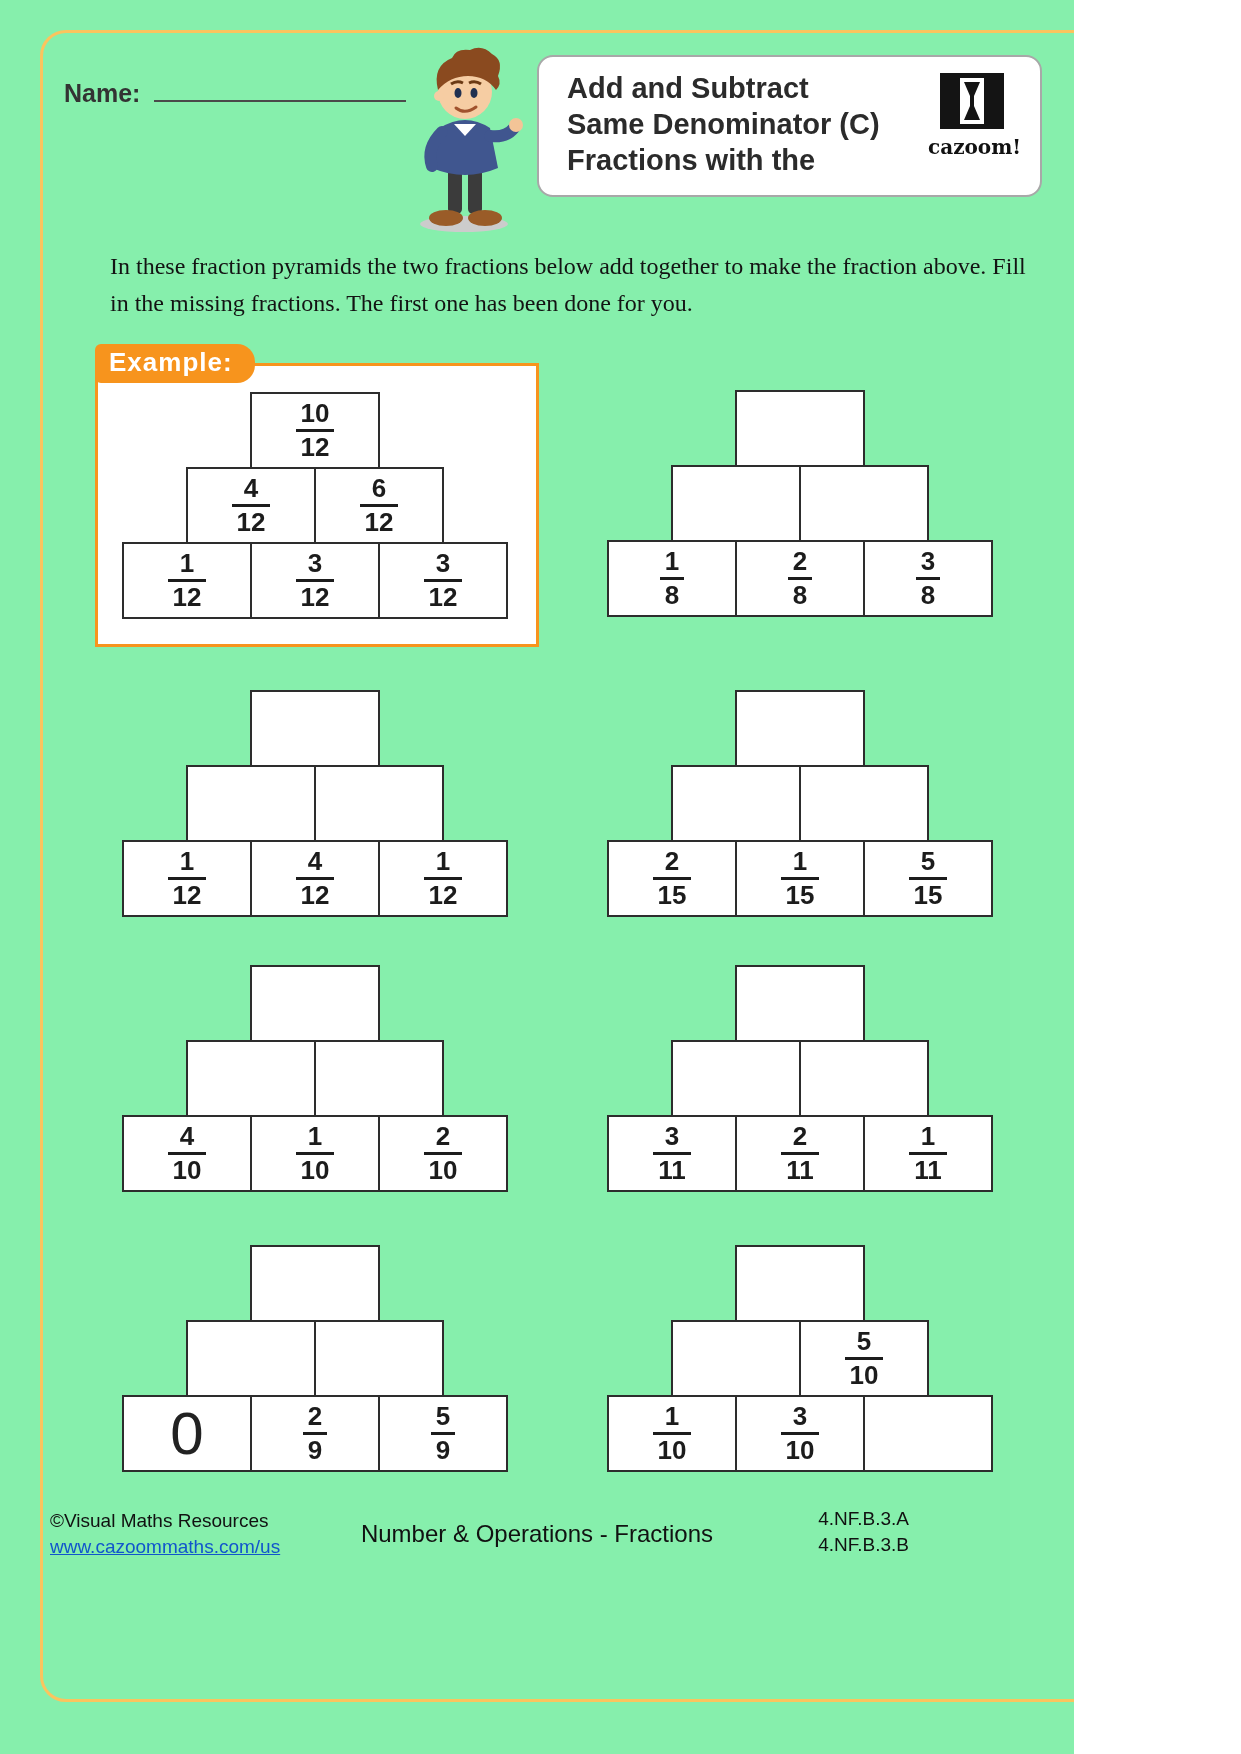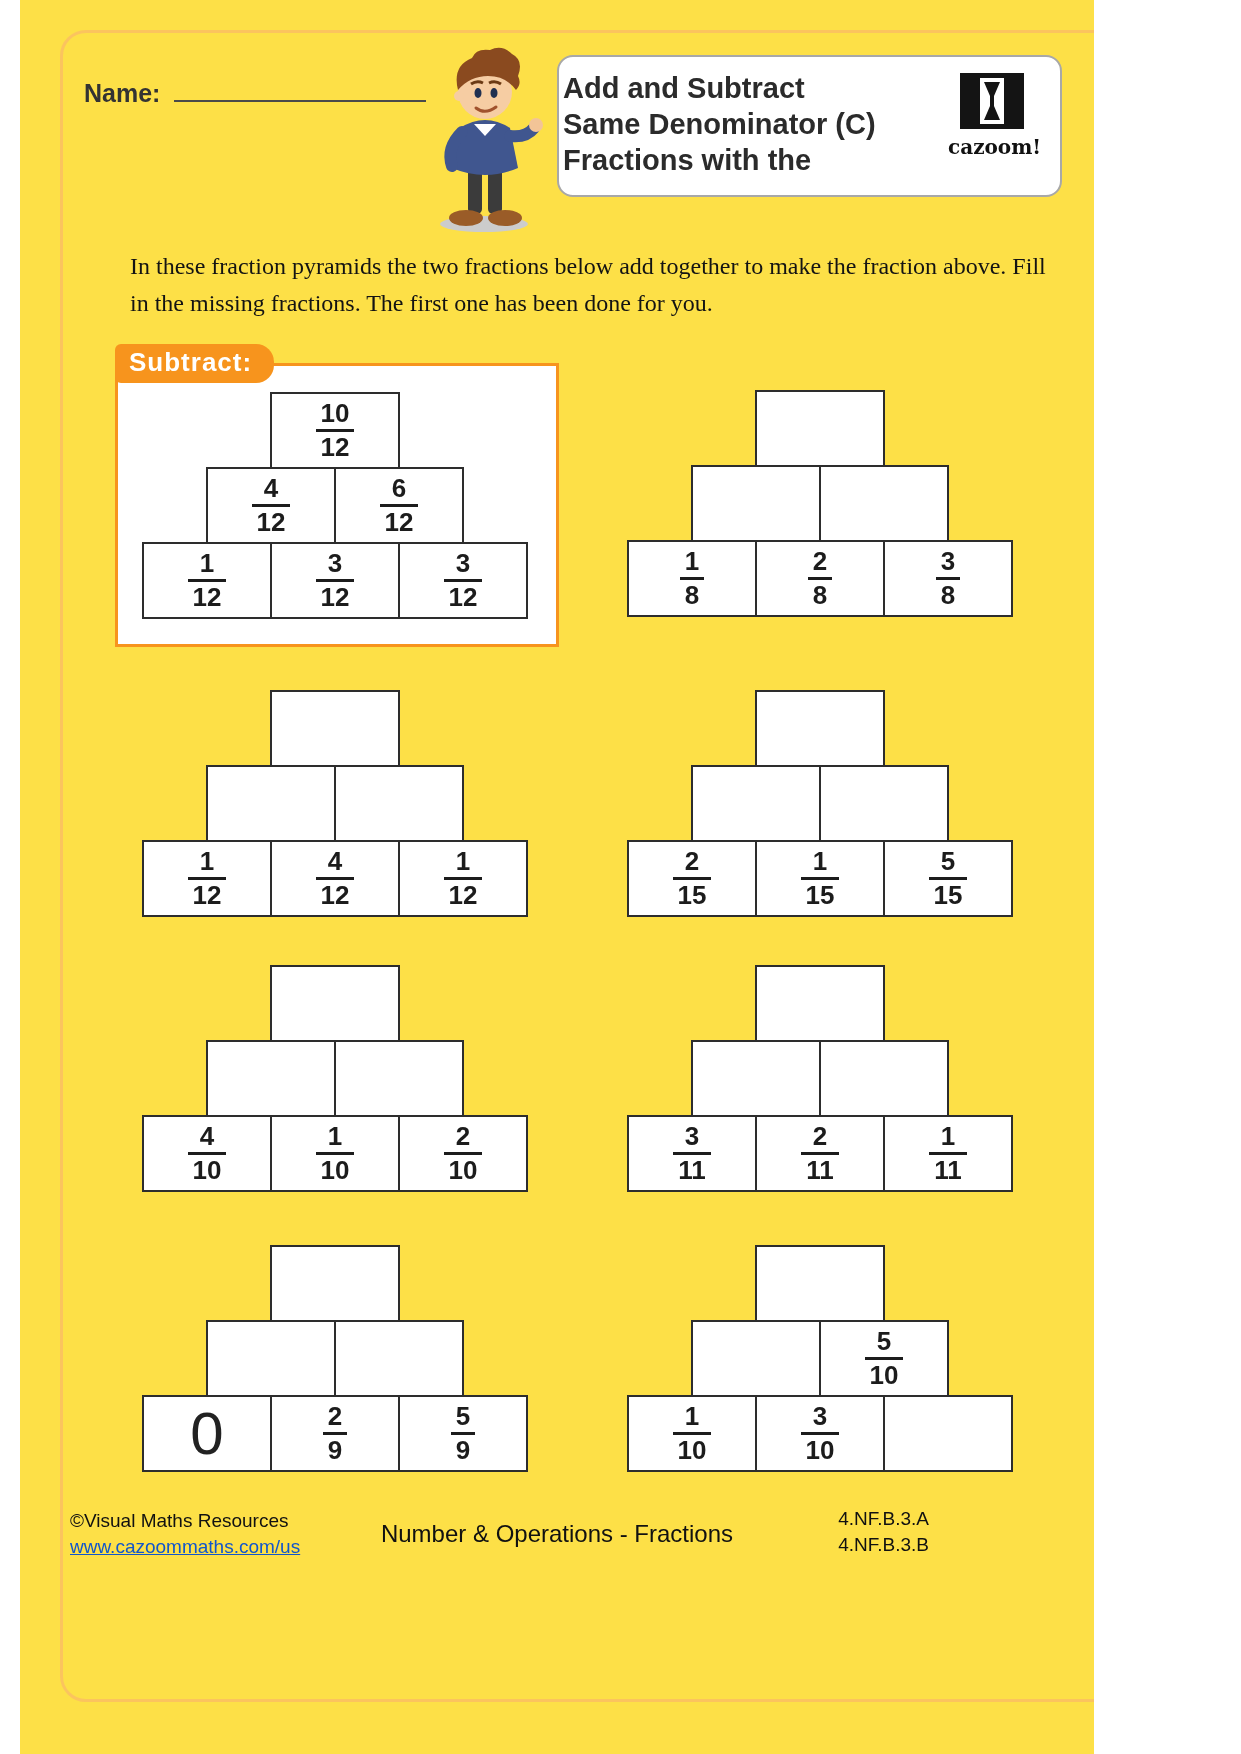--- a/index.html
+++ b/index.html
@@ -1,33 +1,33 @@
 <!DOCTYPE html>
 <html style="--accent: #F7941D; --frame: #FBC45E; --link: #1155CC;"><head>
 <meta charset="utf-8">
 <style>
   * { margin:0; padding:0; box-sizing:border-box; }
   html,body { background:#ffffff; }
   body { width:1241px; font-family:"Liberation Sans", sans-serif; }
-  .page { position:relative; width:1074px; height:1754px; background:#fde047; overflow:hidden;margin-left:20px; }
+  .page { position:relative; width:1074px; height:1754px; background:#86efac; overflow:hidden; }
 
   .frame { position:absolute; left:40px; top:30px; width:1160px; height:1672px;
            border:3px solid var(--frame,#FBC45E); border-radius:26px; }
 
   
   .field-row { position:absolute; left:64px; display:flex; align-items:baseline; gap:14px;
                font-size:25px; font-weight:bold; color:#333; }
   .field-row.name { top:78px; }
   .field-row.date { top:122px; }
   .write-line { display:inline-block; width:252px; height:24px; border-bottom:2px solid #4a4a4a; }
 
   .mascot { position:absolute; left:398px; top:36px; }
 
   .title-box { position:absolute; left:537px; top:55px; width:505px; height:142px;
-               border:2px solid #a8a8a8; border-radius:16px; background:#fff; padding:13px 4px; }
+               border:2px solid #a8a8a8; border-radius:16px; background:#fff; padding:13px 28px; }
   .title-text { font-size:29px; line-height:36px; font-weight:bold; color:#2b2b2b; width:380px; }
   .logo { position:absolute; right:24px; top:16px; width:88px; text-align:center; }
   .logo-word { font-family:"DejaVu Serif", serif; font-weight:bold; font-size:20px; color:#111; margin-top:2px; }
 
   .instructions { position:absolute; left:110px; top:248px; width:920px;
                   font-family:"Liberation Serif", serif; font-size:24px; line-height:37px; color:#131313; }
 
   
   .example-box { position:absolute; left:95px; top:363px; width:444px; height:284px;
                  border:3px solid var(--accent,#F7941D); background:#fff; }
@@ -106,21 +106,21 @@
         <rect x="20" y="5" width="24" height="46" fill="#ffffff"></rect>
         <path d="M24 9 H40 L34 23 V33 L40 47 H24 L30 33 V23 Z" fill="#141414"></path>
       </svg>
       <div class="logo-word">cazoom!</div>
     </div>
   </div>
 
   <div class="instructions">In these fraction pyramids the two fractions below add together to make the fraction above. Fill in the missing fractions. The first one has been done for you.</div>
 
   <div class="example-box">
-    <div class="example-label">Subtract:</div>
+    <div class="example-label">Example:</div>
     <div class="pyramid in-box">
         <div class="prow">
           <div class="cell">
             <div class="fraction">
               <span class="num">10</span>
               <span class="bar"></span>
               <span class="den">12</span>
             </div>
           </div>
         </div>

